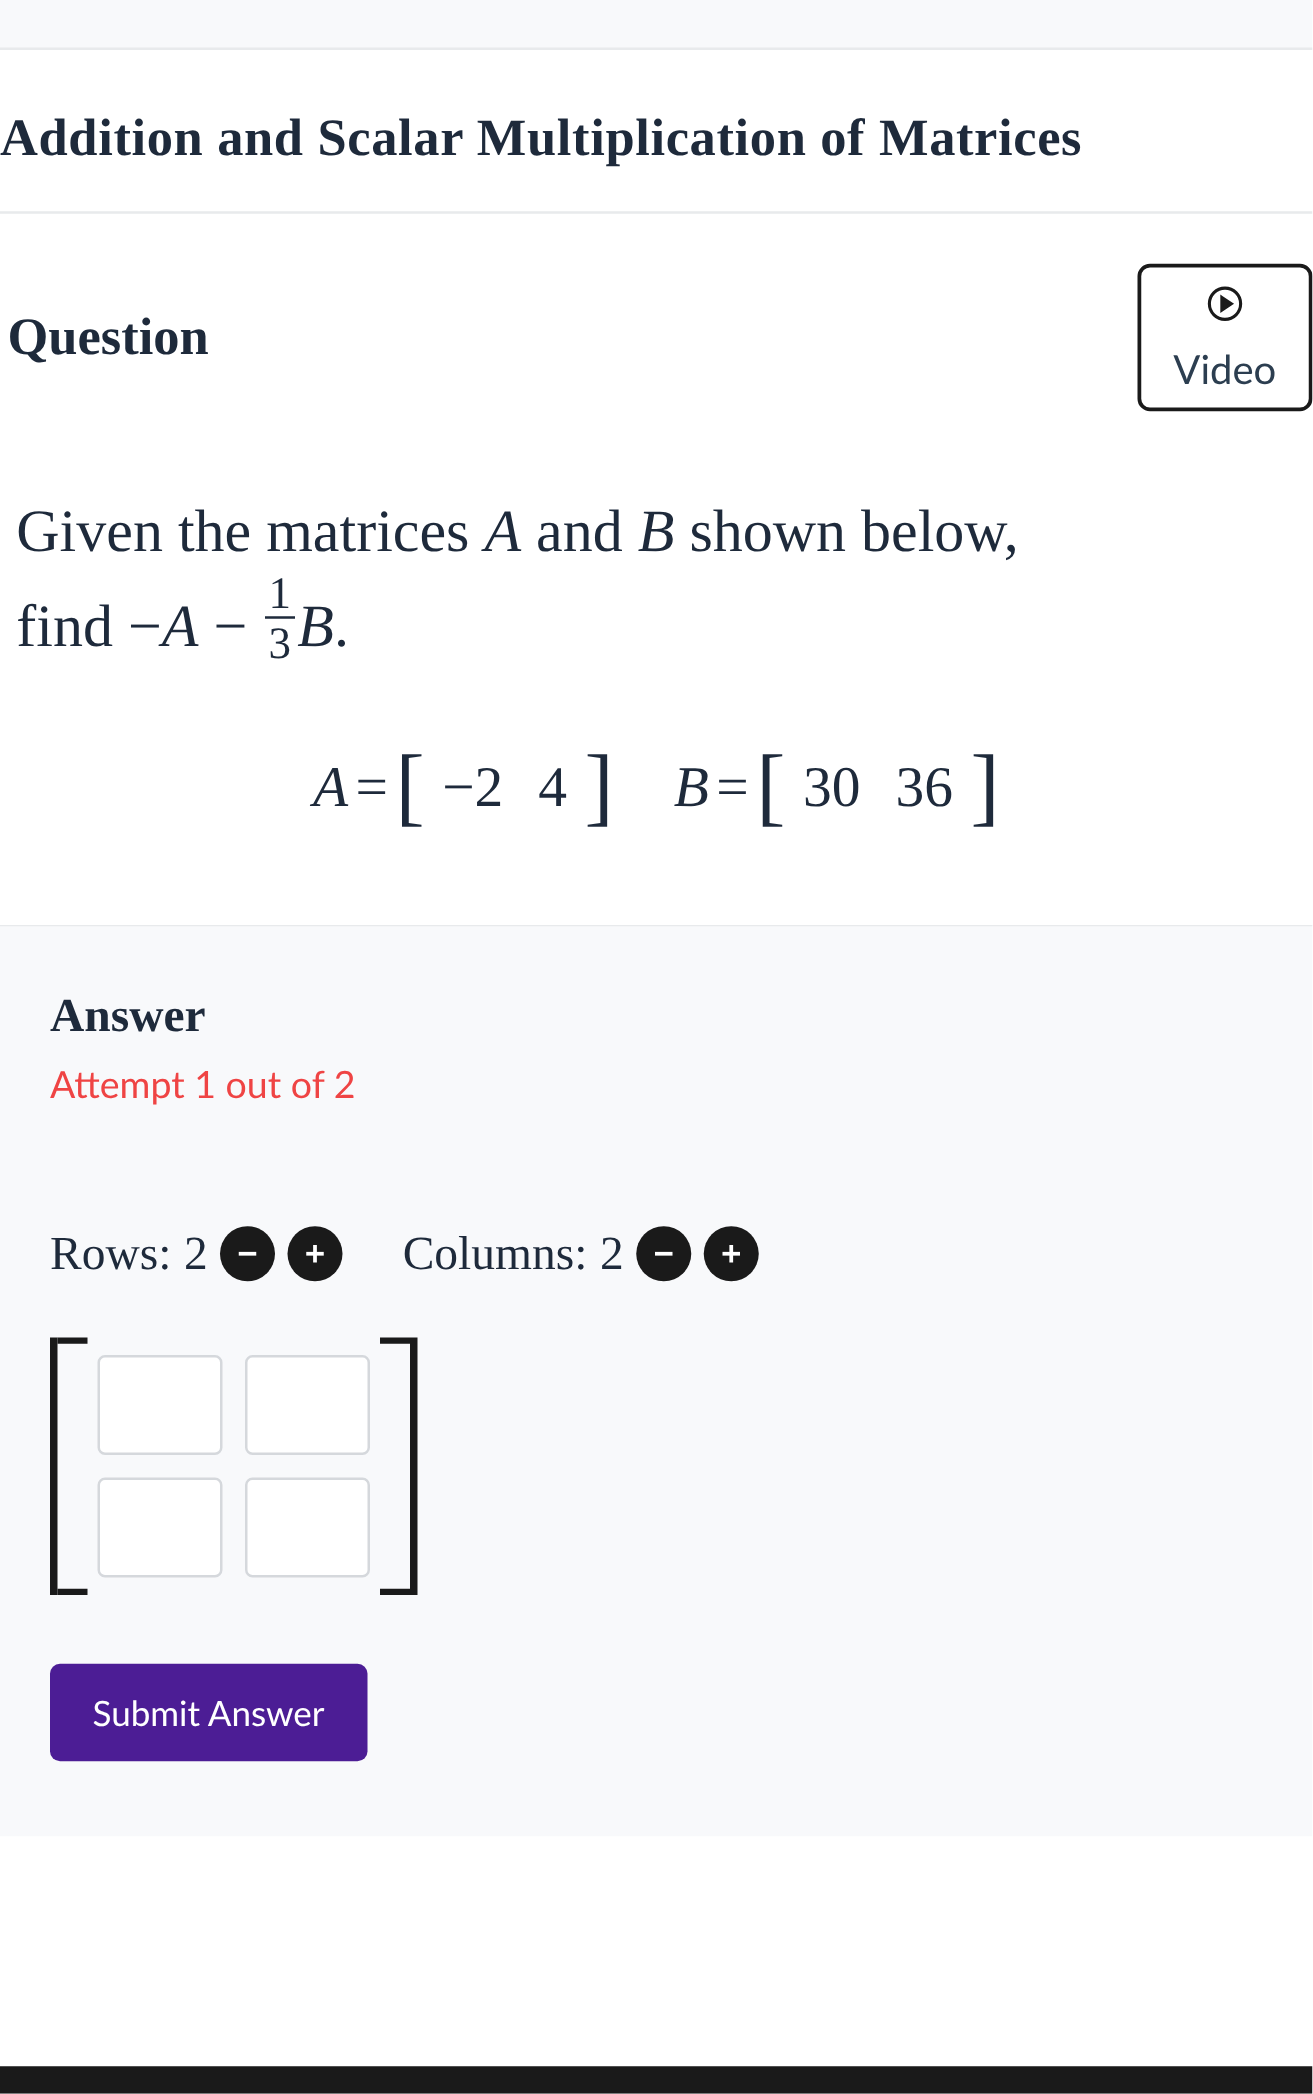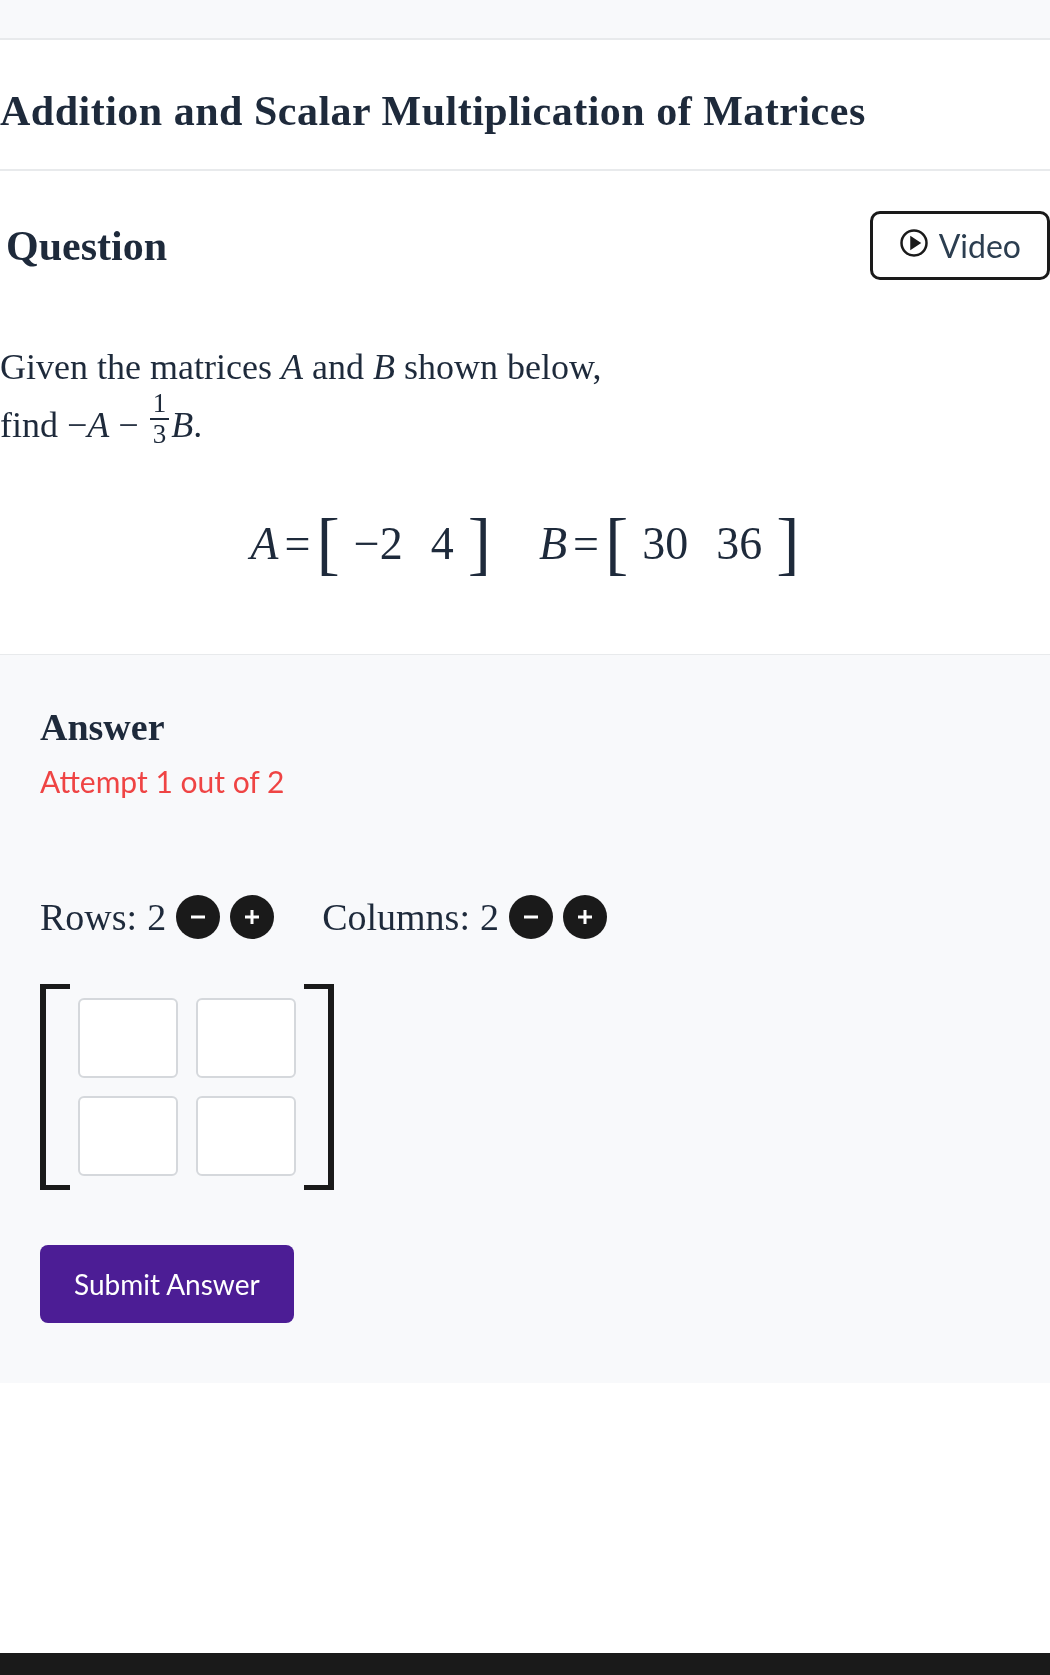--- a/index.html
+++ b/index.html
@@ -14,24 +14,24 @@
     .topbar { height: 40px; background: #f8f9fb; border-bottom: 2px solid #e8eaec; }
     .title-section { padding: 36px 0 34px 0; border-bottom: 2px solid #e8eaec; }
     .page-title { font-size: 42px; font-weight: bold; color: #1e2a3b; letter-spacing: 0.5px; margin-top: 11px; }
     .question-row { display: flex; align-items: center; justify-content: space-between; padding: 40px 0 0 6px; }
     .q-label { font-size: 42px; font-weight: bold; color: #1e2a3b; }
     .buttons-row { display: flex; gap: 14px; }
     .outlined-btn {
       display: flex; align-items: center; justify-content: center;
       gap: 10px; border: 3px solid #1a1a1a; border-radius: 10px;
       padding: 12px 26px; font-family: 'Segoe UI', Lato, sans-serif;
-      font-size: 32px; color: #2c3e50; background: #fff; cursor: pointer;
+      font-size: 32px; color: #2c3e50; background: #fff; cursor: pointer; flex-direction: column;
     }
     .play-icon-svg { width: 30px; height: 30px; }
-    .problem-text { padding: 60px 0 0 0; font-size: 36px; line-height: 1.55; color: #1e2a3b; }
+    .problem-text { padding: 60px 0 0 0; font-size: 48px; line-height: 1.55; color: #1e2a3b; margin-left: 13px; }
     .math-i { font-style: italic; font-family: 'Times New Roman', serif; }
     .frac { display: inline-block; vertical-align: -0.45em; text-align: center; font-size: 0.75em; line-height: 1; margin: 0 2px; position: relative; top: -0.2em; }
     .frac .num { display: block; border-bottom: 2px solid #1e2a3b; padding: 0 3px 1px 3px; }
     .frac .den { display: block; padding: 1px 3px 0 3px; }
     .matrices-row { display: flex; justify-content: center; align-items: center; gap: 48px; padding: 50px 0 70px 0; font-size: 46px; }
     .matrix-expr { display: flex; align-items: center; gap: 6px; }
     .bracket-l, .bracket-r { font-size: 70px; font-weight: 300; position: relative; }
     .matrix-vals { display: flex; gap: 28px; padding: 0 8px; }
     .answer-section { background: #f8f9fb; padding: 50px 40px 60px 40px; border-top: 1px solid #e8eaec; }
     .answer-heading { font-size: 38px; font-weight: bold; color: #1e2a3b; margin-bottom: 14px; }

